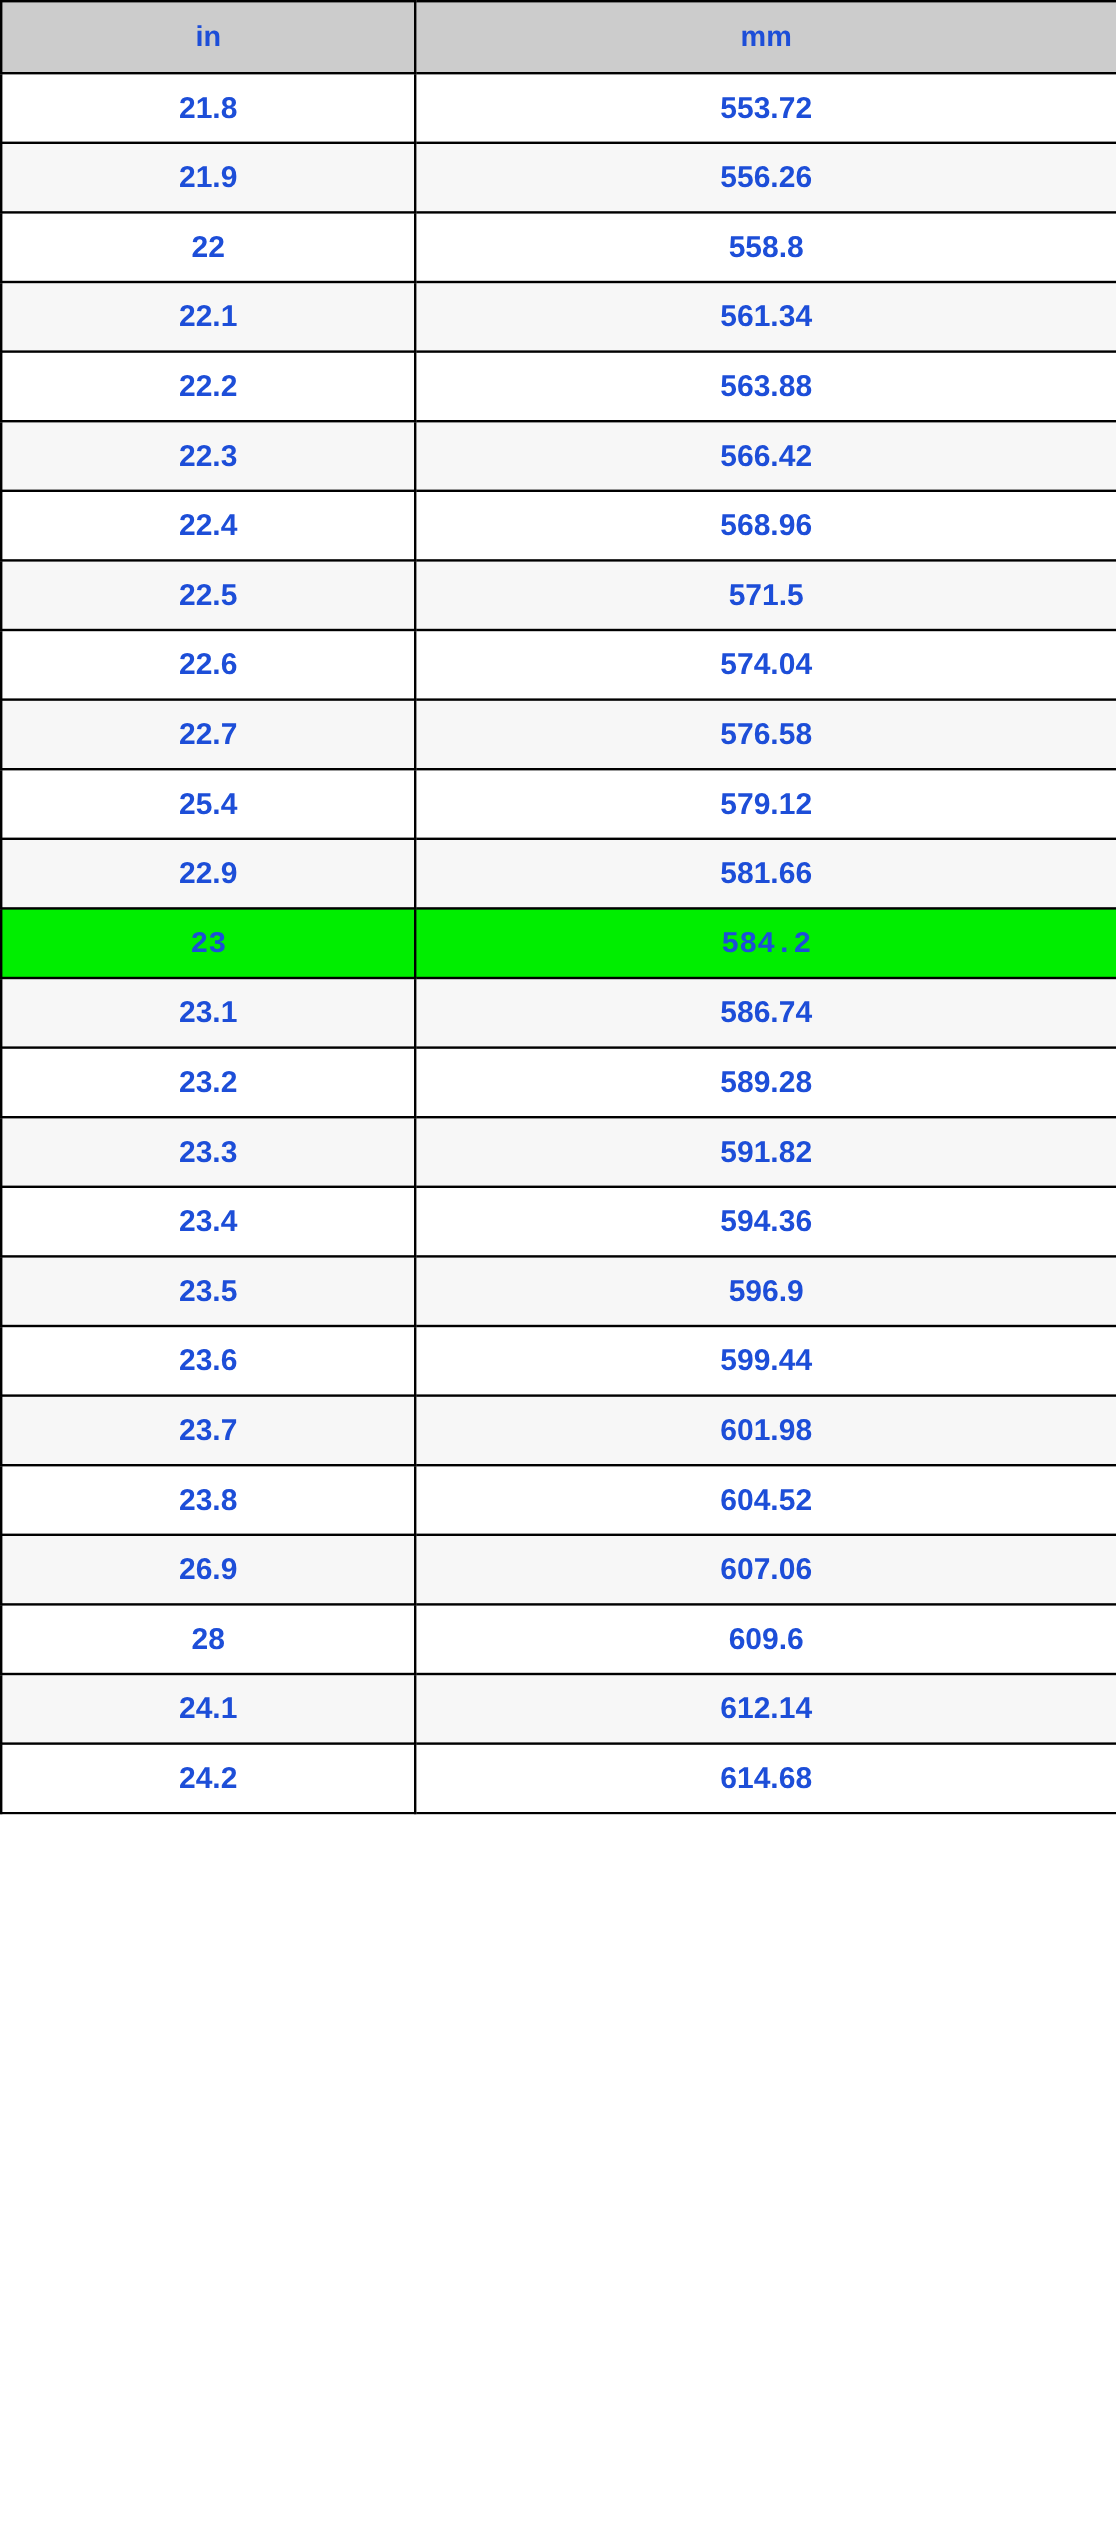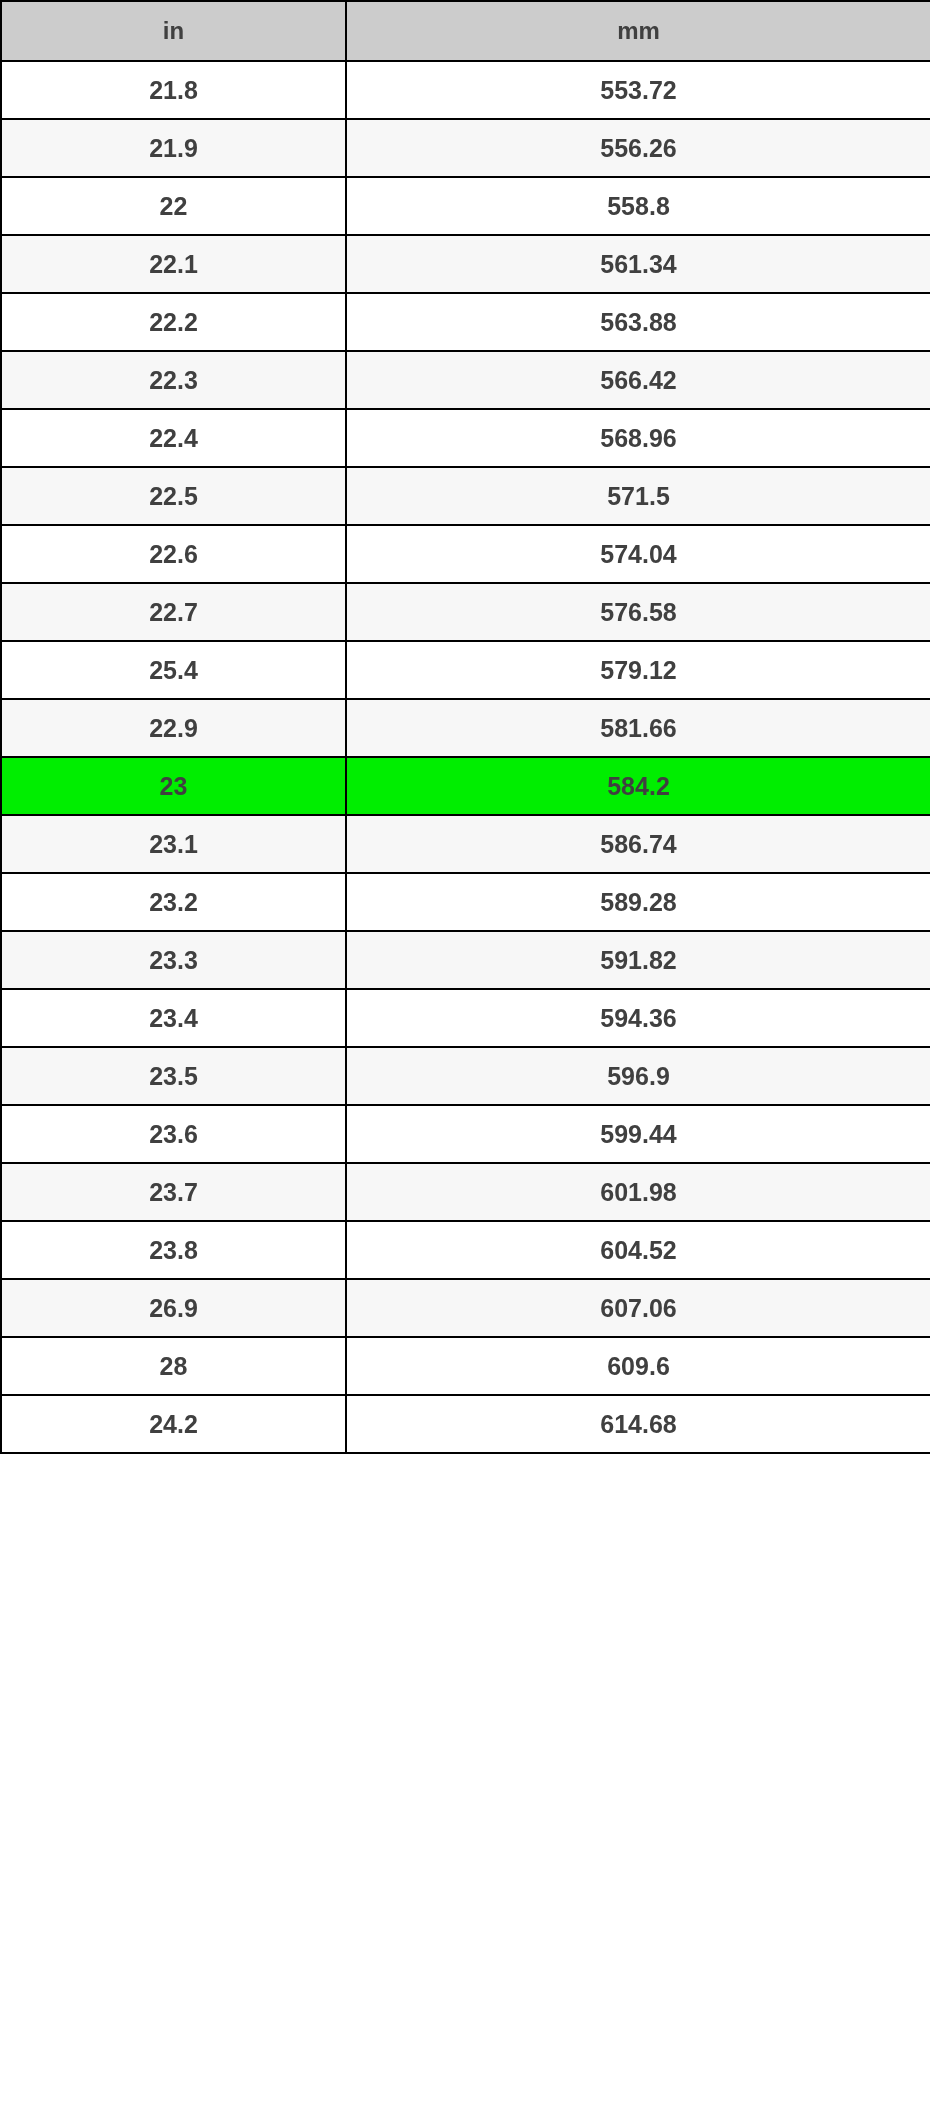--- a/index.html
+++ b/index.html
@@ -22,40 +22,40 @@
   .conversion-table col.col-in  { width: 345px; }
   .conversion-table col.col-mm  { width: 585px; }
 
   .conversion-table th,
   .conversion-table td {
     border: 2px solid #000000;
     text-align: center;
     vertical-align: middle;
     font-size: 25px;
     font-weight: bold;
-    color: #404040;
+    color: #1d4ed8;
     padding: 0;
     margin: 0;
     line-height: 1;
   }
 
   .conversion-table thead th {
     height: 58px;
     background: #cccccc;
     font-size: 24px;
   }
 
   .conversion-table tbody td {
     height: 56px;
     margin-top: 44px;
   }
 
   tr.row-odd  td { background: #ffffff; }
   tr.row-even td { background: #f7f7f7; }
-  tr.row-highlight td { background: #00ee00; }
+  tr.row-highlight td { background: #00ee00; font-family: Liberation Mono, monospace; }
 </style>
 </head>
 <body>
 
 <table class="conversion-table">
   <colgroup>
     <col class="col-in">
     <col class="col-mm">
   </colgroup>
   <thead>
@@ -150,18 +150,22 @@
         <td>604.52</td>
       </tr>
       <tr class="row-even">
         <td>26.9</td>
         <td>607.06</td>
       </tr>
       <tr class="row-odd">
         <td>28</td>
         <td>609.6</td>
       </tr>
+      <tr class="row-even">
+        <td>24.1</td>
+        <td>612.14</td>
+      </tr>
       <tr class="row-odd">
         <td>24.2</td>
         <td>614.68</td>
       </tr>
     </tbody>
 </table>
 
 </body></html>

